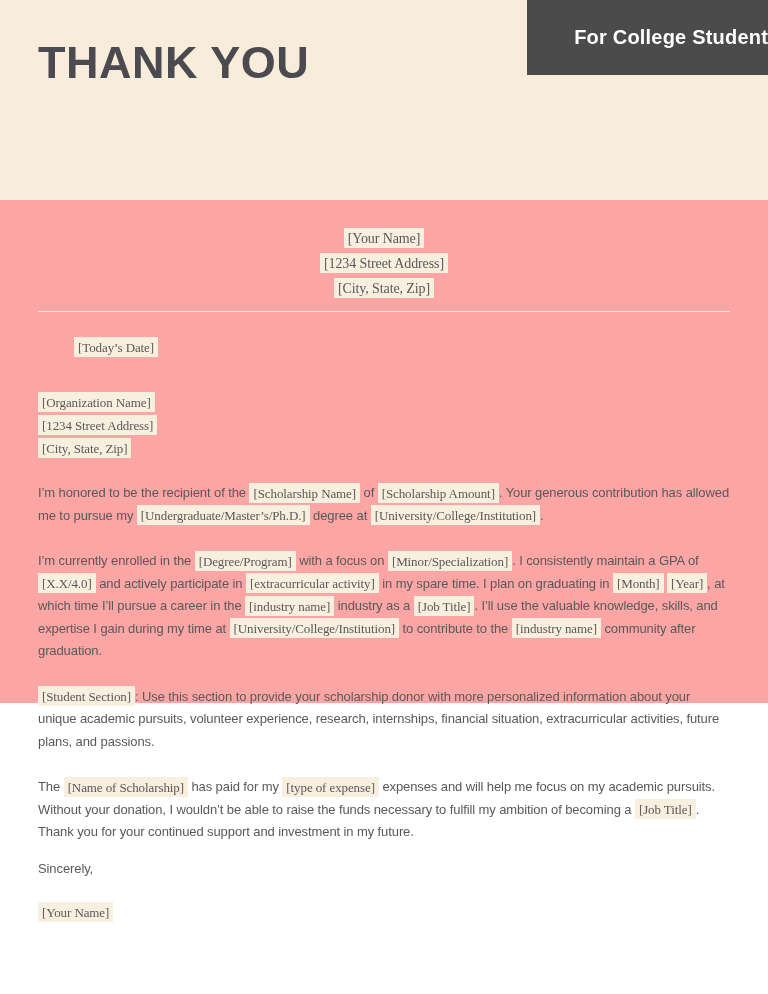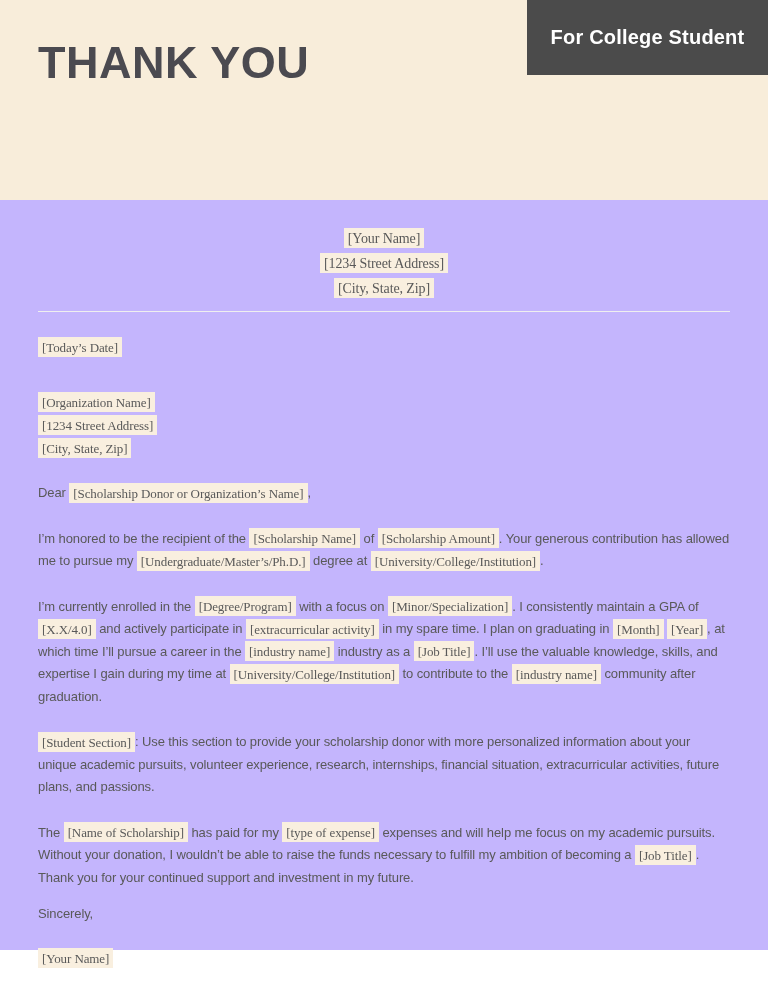--- a/index.html
+++ b/index.html
@@ -4,21 +4,21 @@
 <style>
   html, body { margin: 0; padding: 0; }
   body {
     width: 768px;
     height: 994px;
     background: #ffffff;
     font-family: "Liberation Sans", "DejaVu Sans", sans-serif;
     color: #595959;
     overflow: hidden;
   }
-  .page { width: 768px; height: 950px; position: relative; background: #c4b5fd; }
+  .page { width: 768px; height: 703px; position: relative; background: #fca5a5; }
 
   
   .header-band {
     height: 200px;
     background: #f8edda;
     position: relative;
   }
   .page-title {
     padding: 32px 0 0 38px;
     font-size: 45px;
@@ -30,21 +30,21 @@
   .category-badge {
     position: absolute;
     top: 0;
     right: 0;
     width: 241px;
     height: 75px;
     background: #4b4b4b;
     color: #ffffff;
     display: flex;
     align-items: center;
-    justify-content: center;
+    justify-content: flex-end;
     font-size: 20px;
     font-weight: bold;
     letter-spacing: 0.2px;
   }
 
   
   .letter {
     padding: 0 38px;
     font-size: 13px;
     letter-spacing: -0.1px;
@@ -60,21 +60,21 @@
     margin-top: 25px;
     text-align: center;
     font-size: 14px;
   }
   .center-block .addr-line { line-height: 24px; }
   .divider {
     border: none;
     border-top: 1px solid #efefef;
     margin: 11px 0 0 0;
   }
-  .date-line { margin-top: 24px; line-height: 22px; }
+  .date-line { margin-top: 24px; line-height: 22px; margin-left: 36px; }
   .block { margin-top: 32px; }
   .block .addr-line { line-height: 23px; }
   .para { margin-top: 23px; line-height: 22.5px; }
   .closing-line { margin-top: 14px; line-height: 22px; }
   .signature-line { margin-top: 22px; line-height: 22px; }
 </style>
 </head>
 <body>
 
 <div class="page">
@@ -101,21 +101,20 @@
     <div class="date-line">
       <span class="hl">[Today’s Date]</span>
     </div>
 
     <div class="block">
       <div class="addr-line"><span class="hl">[Organization Name]</span></div>
       <div class="addr-line"><span class="hl">[1234 Street Address]</span></div>
       <div class="addr-line"><span class="hl">[City, State, Zip]</span></div>
     </div>
 
-    <div class="para"><span>Dear </span><span class="hl">[Scholarship Donor or Organization’s Name]</span><span>,</span></div>
 
     <div class="para"><span>I’m honored to be the recipient of the </span><span class="hl">[Scholarship Name]</span><span> of </span><span class="hl">[Scholarship Amount]</span><span>. Your generous contribution has allowed me to pursue my </span><span class="hl">[Undergraduate/Master’s/Ph.D.]</span><span> degree at </span><span class="hl">[University/College/Institution]</span><span>.</span></div>
     <div class="para"><span>I’m currently enrolled in the </span><span class="hl">[Degree/Program]</span><span> with a focus on </span><span class="hl">[Minor/Specialization]</span><span>. I consistently maintain a GPA of </span><span class="hl">[X.X/4.0]</span><span> and actively participate in </span><span class="hl">[extracurricular activity]</span><span> in my spare time. I plan on graduating in </span><span class="hl">[Month]</span><span> </span><span class="hl">[Year]</span><span>, at which time I’ll pursue a career in the </span><span class="hl">[industry name]</span><span> industry as a </span><span class="hl">[Job Title]</span><span>. I’ll use the valuable knowledge, skills, and expertise I gain during my time at </span><span class="hl">[University/College/Institution]</span><span> to contribute to the </span><span class="hl">[industry name]</span><span> community after graduation.</span></div>
     <div class="para"><span class="hl">[Student Section]</span><span>: Use this section to provide your scholarship donor with more personalized information about your unique academic pursuits, volunteer experience, research, internships, financial situation, extracurricular activities, future plans, and passions.</span></div>
     <div class="para"><span>The </span><span class="hl">[Name of Scholarship]</span><span> has paid for my </span><span class="hl">[type of expense]</span><span> expenses and will help me focus on my academic pursuits. Without your donation, I wouldn’t be able to raise the funds necessary to fulfill my ambition of becoming a </span><span class="hl">[Job Title]</span><span>. Thank you for your continued support and investment in my future.</span></div>
 
     <div class="closing-line">Sincerely,</div>
 
     <div class="signature-line">
       <span class="hl">[Your Name]</span>

